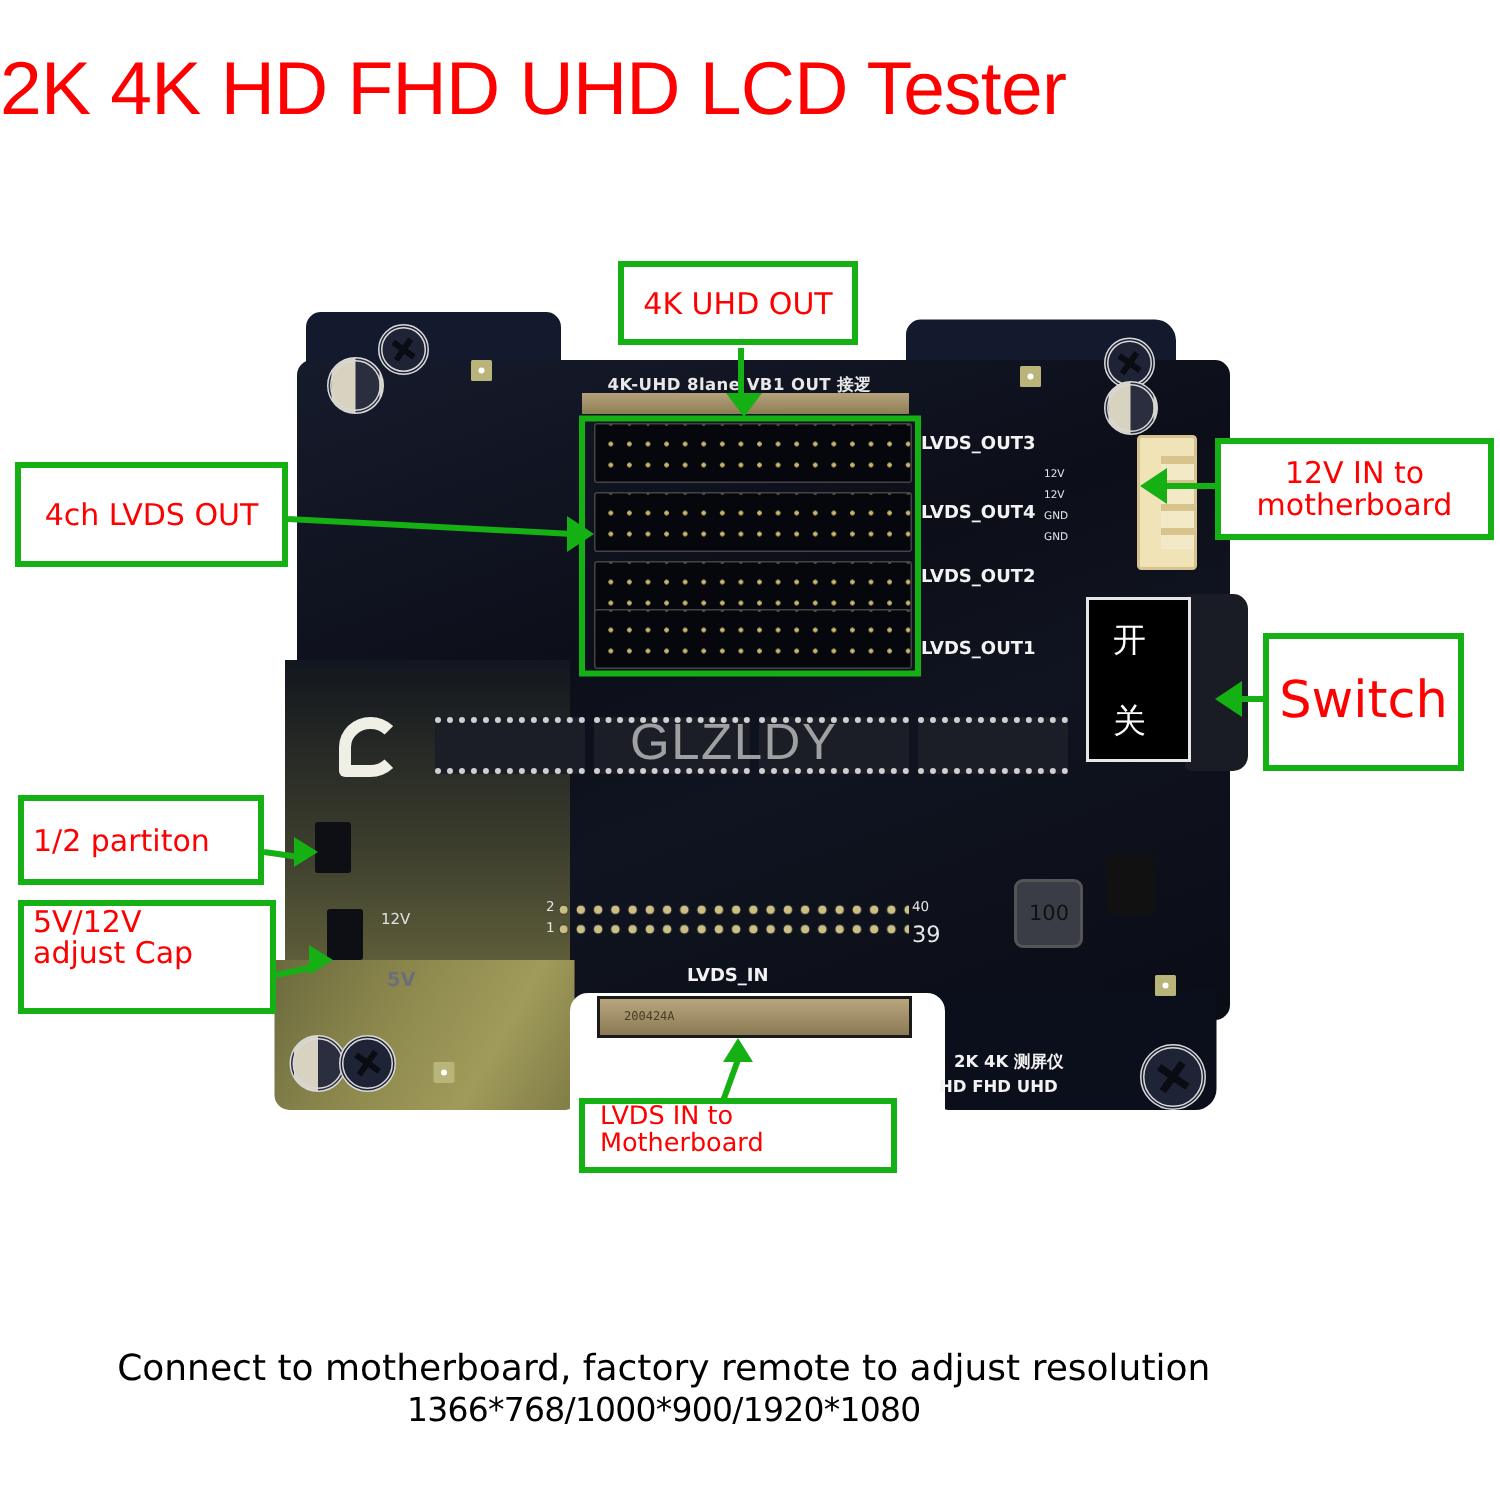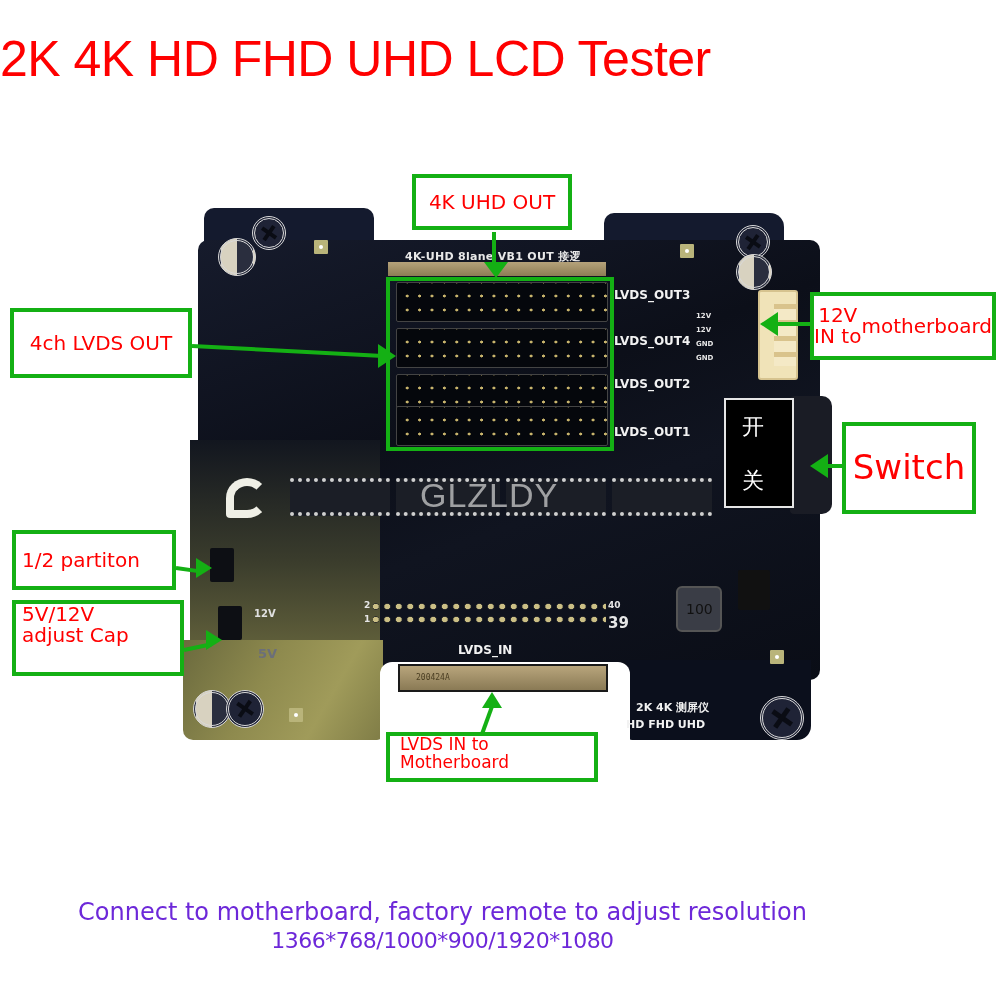--- a/index.html
+++ b/index.html
@@ -5,21 +5,21 @@
   * { box-sizing: border-box; margin: 0; padding: 0; }
   html, body { width: 1000px; height: 1000px; background: #ffffff; overflow: hidden; }
   body { position: relative; font-family: "Liberation Sans", sans-serif; }
 
   .title {
     position: absolute; left: 0; top: 30px; width: 1000px; 
     color: #ff0000; font-size: 50px; letter-spacing: -0.5px;
     font-family: "Liberation Sans", sans-serif;
   }
   .footer1, .footer2 {
-    position: absolute; left: 0; width: 885px; text-align: center; color: #6d28d9;
+    position: absolute; left: 0; width: 885px; text-align: center; color: #000000;
     font-family: "DejaVu Sans", sans-serif;
   }
   .footer1 { top: 898px; font-size: 24px; }
   .footer2 { top: 928px; font-size: 22px; letter-spacing: -0.5px; }
 
   
   .pcb { position: absolute; background: #0b0f1c; }
   .pcb-main { left: 198px; top: 240px; width: 622px; height: 440px; border-radius: 10px;
     background: linear-gradient(160deg, #161b2c 0%, #0c0f19 40%, #101420 60%, #0a0d16 100%); }
   .ear-tl { left: 204px; top: 208px; width: 170px; height: 60px; border-radius: 10px 10px 0 0; background: #141a2e; }
@@ -32,21 +32,21 @@
   .cutout { position: absolute; left: 380px; top: 662px; width: 250px; height: 80px; background: #ffffff;
     border-radius: 12px 12px 0 0; }
   .fpc-in { position: absolute; left: 398px; top: 664px; width: 210px; height: 28px;
     background: linear-gradient(180deg, #b8a57c, #8a7a55); border: 2px solid #1a1a1a; }
   .fpc-in-label { position: absolute; left: 16px; top: 7px; font-size: 8px; color: #4a3e22; font-family: "DejaVu Sans Mono", monospace; }
   .top-conn { position: absolute; left: 388px; top: 262px; width: 218px; height: 14px;
     background: linear-gradient(180deg, #b5a27a, #8d7d55); }
   .silk-top { position: absolute; left: 405px; top: 249px; color: #e8e8e8; font-size: 11px; font-weight: bold; letter-spacing: 0.3px;
     font-family: "DejaVu Sans", sans-serif; }
   .silk { position: absolute; color: #f2f2f2; font-weight: bold; font-size: 12px; font-family: "DejaVu Sans", sans-serif; }
-  .silk-sm { position: absolute; color: #e6e6e6; font-size: 7px; font-weight: bold; font-family: "DejaVu Sans", sans-serif; }
+  .silk-sm { position: absolute; color: #e6e6e6; font-size: 7px; font-weight: normal; font-family: "DejaVu Sans", sans-serif; }
 
   .header-block { position: absolute; left: 396px; background: #05070c; height: 40px; width: 212px;
     background-image: radial-gradient(circle, #c9b56d 1.4px, transparent 1.6px);
     background-size: 12.4px 14px; background-position: 4px 6px; border: 1px solid #444; border-radius: 2px; }
 
   .chip { position: absolute; background: #1b1e26; border-top: 4px dotted #cfcfcf; border-bottom: 4px dotted #cfcfcf; }
   .pinrow { position: absolute; background-image: radial-gradient(circle, #cbbf85 2.6px, #2b2b2b 3px, transparent 3.6px);
     background-size: 11.5px 13px; }
   .screw { position: absolute; border-radius: 50%; background: #1f2336; border: 3px double #d9d9d9; }
   .screw::before, .screw::after { content: ""; position: absolute; left: 50%; top: 50%; background: #0a0c14; }
@@ -164,21 +164,21 @@
 </div>
 <div class="arrow-line" style="left:494px;top:230px;width:36px;transform:rotate(90deg);"></div>
 <div class="arrow-head" style="left:484px;top:262px;border-left:12px solid transparent;border-right:12px solid transparent;border-top:16px solid #14b014;"></div>
 
 <div class="box" style="left:10px;top:308px;width:182px;height:70px;font-size:20px;">
   <span>4ch LVDS OUT</span>
 </div>
 <div class="arrow-line" style="left:192px;top:344px;width:196px;transform:rotate(3deg);"></div>
 <div class="arrow-head" style="left:378px;top:344px;border-top:12px solid transparent;border-bottom:12px solid transparent;border-left:18px solid #14b014;"></div>
 
-<div class="box" style="left:810px;top:292px;width:186px;height:68px;font-size:20px;flex-direction:row;">
+<div class="box" style="left:810px;top:292px;width:186px;height:68px;font-size:20px;flex-direction:column;">
   <span>12V IN to</span>
   <span>motherboard</span>
 </div>
 <div class="arrow-line" style="left:772px;top:322px;width:40px;"></div>
 <div class="arrow-head" style="left:760px;top:312px;border-top:12px solid transparent;border-bottom:12px solid transparent;border-right:18px solid #14b014;"></div>
 
 <div class="box" style="left:842px;top:422px;width:134px;height:92px;font-size:34px;">
   <span>Switch</span>
 </div>
 <div class="arrow-line" style="left:822px;top:464px;width:22px;"></div>

